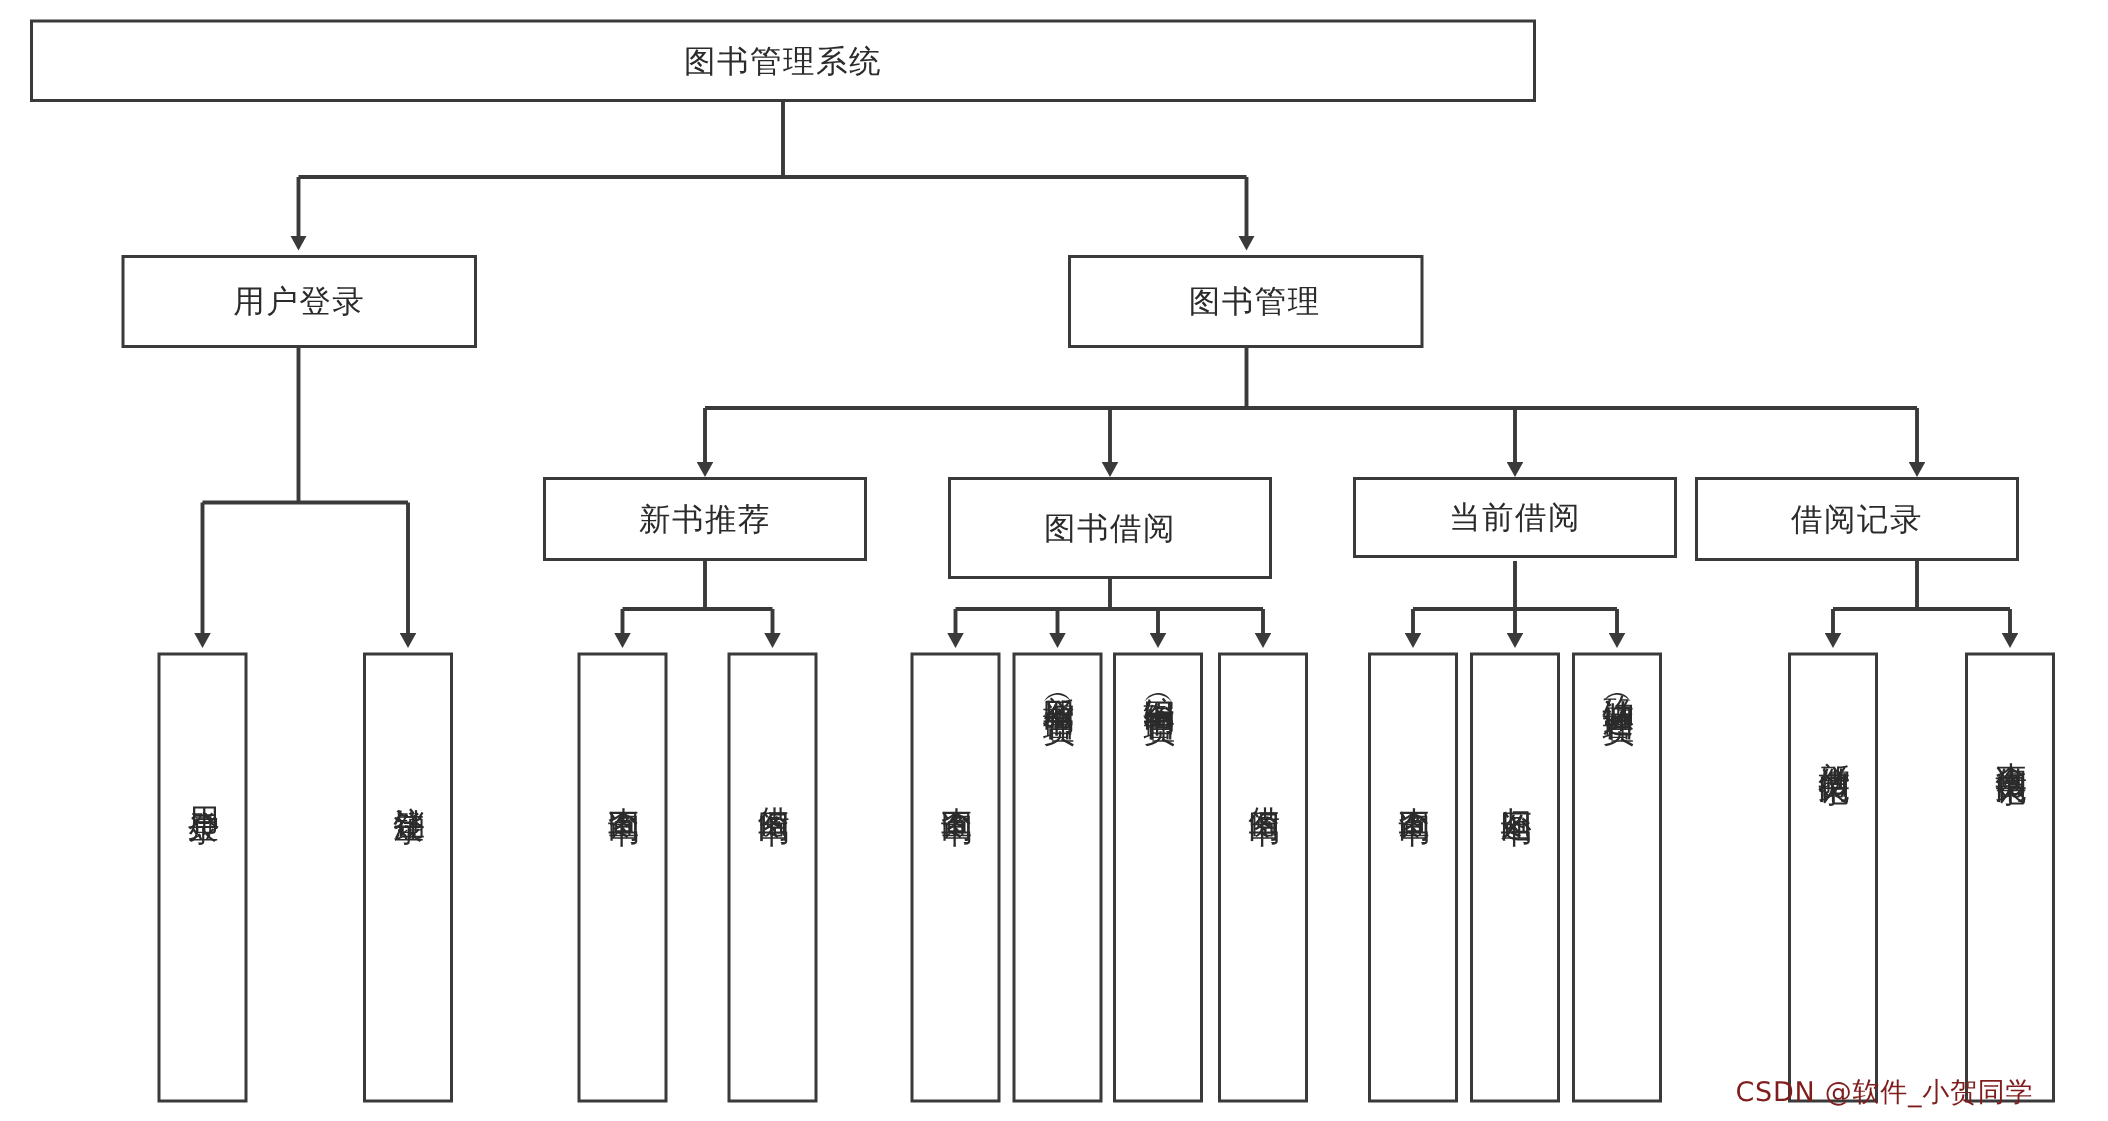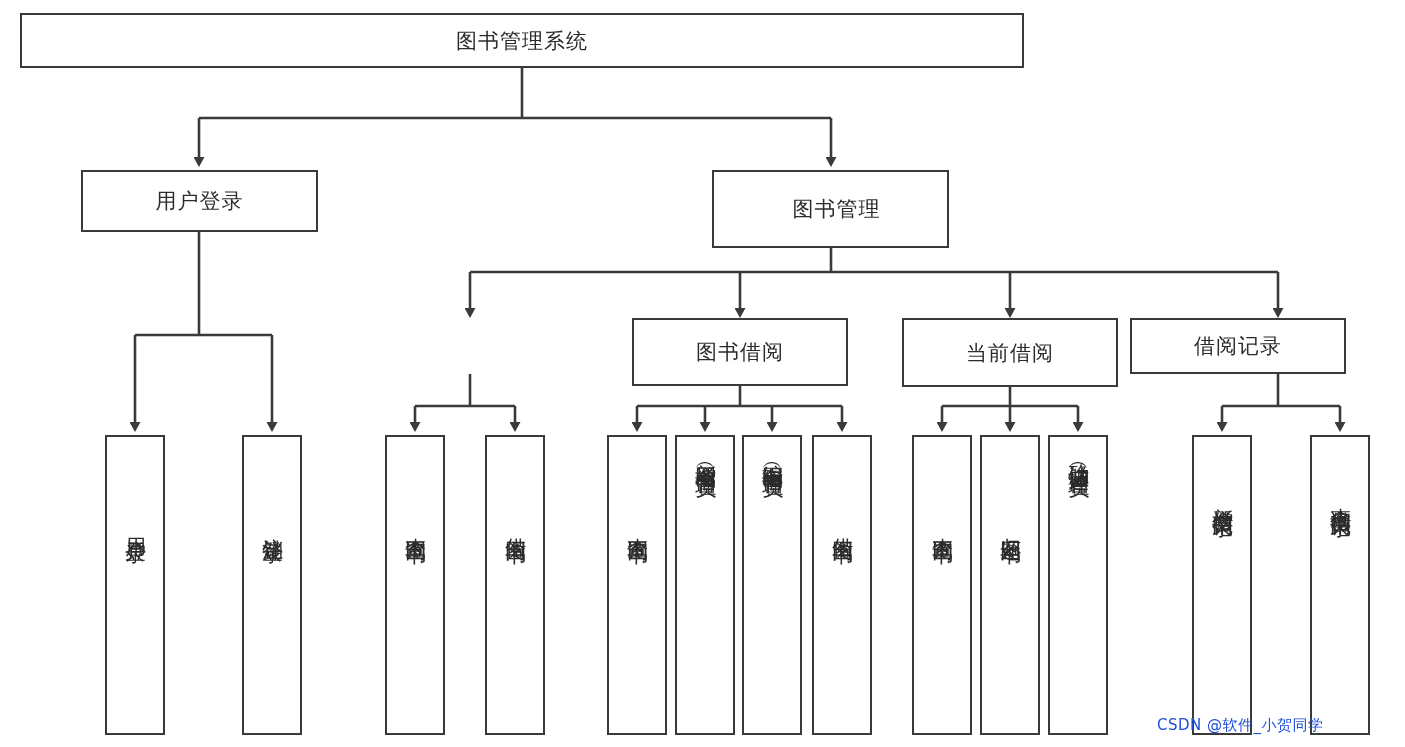--- a/index.html
+++ b/index.html
@@ -63,22 +63,22 @@
   .node.leaf.mid2 span {
     margin-top: 48px;
   }
   .node.leaf.top span {
     margin-top: 4px;
   }
   .watermark {
     position: absolute;
     left: 1157px;
     top: 716px;
-    font-size: 15px;
-    color: #1d4ed8;
+    font-size: 18px;
+    color: #7f1d1d;
     letter-spacing: 0.5px;
     white-space: nowrap;
   }
 </style>
 </head>
 <body>
 
 <div id="canvas">
 
   <svg class="wires" viewBox="0 0 1405 747" xmlns="http://www.w3.org/2000/svg">
@@ -133,28 +133,31 @@
     </g>
   </svg>
 
   <div class="node h" style="left:20px; top:13px; width:1004px; height:55px;align-items:center;">
     <span>图书管理系统</span>
   </div>
 
   <div class="node h" style="left:81px; top:170px; width:237px; height:62px;">
     <span>用户登录</span>
   </div>
-  <div class="node h" style="left:712px; top:170px; width:237px; height:78px;padding-left:12px;">
+  <div class="node h" style="left:712px; top:170px; width:237px; height:62px;padding-left:12px;">
     <span>图书管理</span>
   </div>
 
+  <div class="node h" style="left:362px; top:318px; width:216px; height:56px;">
+    <span>新书推荐</span>
+  </div>
   <div class="node h" style="left:632px; top:318px; width:216px; height:68px;">
     <span>图书借阅</span>
   </div>
-  <div class="node h" style="left:902px; top:318px; width:216px; height:69px;">
+  <div class="node h" style="left:902px; top:318px; width:216px; height:54px;">
     <span>当前借阅</span>
   </div>
   <div class="node h" style="left:1130px; top:318px; width:216px; height:56px;">
     <span>借阅记录</span>
   </div>
 
   <div class="node leaf mid" style="left:105px; top:435px; width:60px; height:300px;">
     <span>用户登录</span>
   </div>
   <div class="node leaf mid" style="left:242px; top:435px; width:60px; height:300px;">

